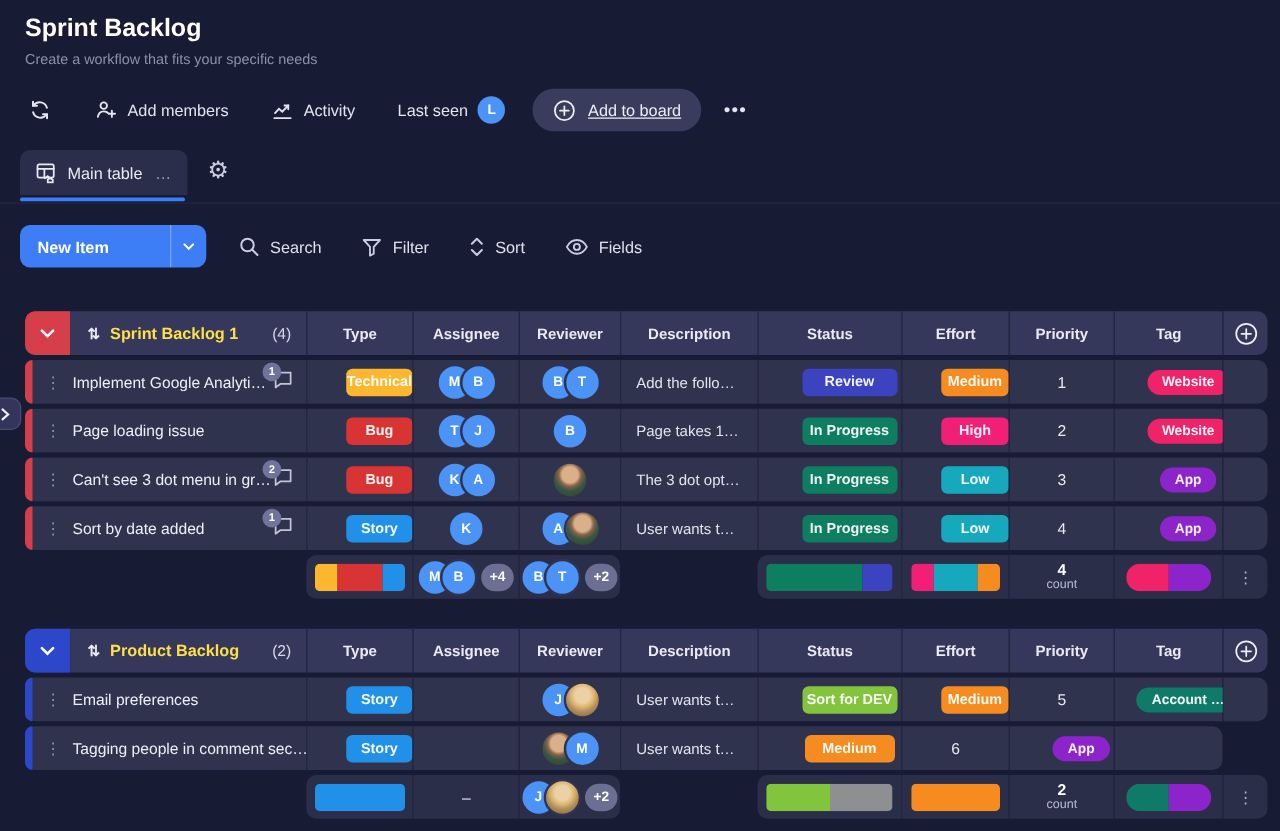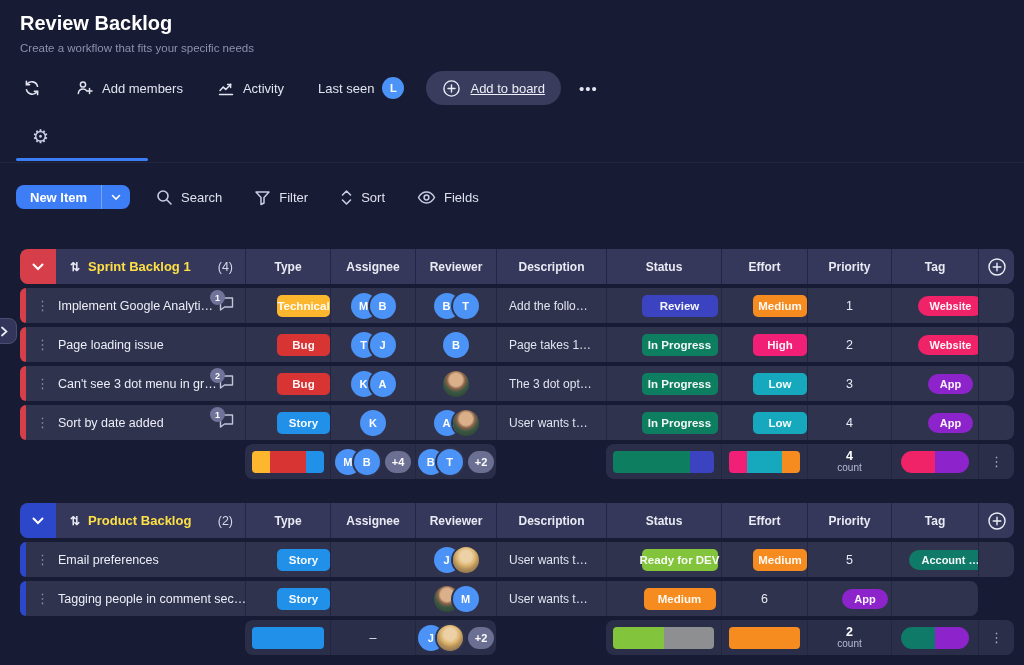--- a/index.html
+++ b/index.html
@@ -22,22 +22,22 @@
   .tabbar{position:relative;margin-top:14px;height:42px;padding-left:16px;display:flex;align-items:flex-start;
     border-bottom:1px solid #23263f;}
   .tab{display:flex;align-items:center;gap:8px;background:#2b2e4b;border-radius:8px 8px 0 0;height:36px;
     padding:0 12px;font-size:13px;cursor:pointer;}
   .tab .tmore{color:#a0a3bf;font-size:13px;letter-spacing:1px;margin-left:2px;}
   .tab-underline{position:absolute;left:16px;top:38px;width:132px;height:3px;background:#3d7ef7;border-radius:2px;}
   .gear{margin:7px 0 0 16px;font-size:19px;color:#c9cce2;cursor:pointer;line-height:20px;}
 
   
   .actions{display:flex;align-items:center;margin:16px 0 0 16px;height:36px;}
-  .newitem{display:flex;align-items:stretch;background:#3d7ef7;border-radius:8px;height:24px;overflow:hidden;
-    margin-right:26px;cursor:pointer;}
+  .newitem{display:flex;align-items:stretch;background:#3d7ef7;border-radius:8px;height:34px;overflow:hidden;
+    margin-right:26px;cursor:pointer;gap:35px;}
   .newitem .lbl{display:flex;align-items:center;padding:0 14px;font-size:13px;font-weight:600;color:#fff;}
   .newitem .caret{display:flex;align-items:center;justify-content:center;width:28px;border-left:1px solid rgba(255,255,255,.3);}
   .aitem{display:flex;align-items:center;gap:8px;font-size:13px;color:#dfe1ee;margin-right:32px;cursor:pointer;}
 
   
   .tables{margin:34px 0 0 20px;width:994px;}
   .trow{display:grid;grid-template-columns:225px 85px 85px 81px 110px 115px 86px 84px 87px 36px;
     height:35px;margin-bottom:4px;}
   .cell{background:#30334e;display:flex;align-items:center;justify-content:center;border-left:1px solid #232642;
     position:relative;min-width:0;}
@@ -98,21 +98,21 @@
   .handle{position:absolute;left:-9px;top:308px;width:24px;height:24px;border-radius:8px;background:#33365a;
     border:1px solid #4a4d72;display:flex;align-items:center;justify-content:center;cursor:pointer;}
 
   svg{flex:0 0 auto;}
 </style>
 </head>
 <body>
 
 <div class="page">
 
-  <div class="title">Review Backlog</div>
+  <div class="title">Sprint Backlog</div>
   <div class="subtitle">Create a workflow that fits your specific needs</div>
 
   <div class="toolbar">
     <span class="tbitem">
       <svg width="20" height="20" viewBox="0 0 20 20" fill="none" stroke="#e2e4f0" stroke-width="1.6" stroke-linecap="round">
         <path d="M15.5 8.2A6 6 0 0 0 4.8 6.4"></path>
           <path d="M4.5 11.8a6 6 0 0 0 10.7 1.8"></path>
         <path d="M4.4 3.4v3.2h3.2"></path>
           <path d="M15.6 16.6v-3.2h-3.2"></path>
       </svg>
@@ -141,20 +141,30 @@
       <svg width="19" height="19" viewBox="0 0 19 19" fill="none" stroke="#eceef8" stroke-width="1.4" stroke-linecap="round">
         <circle cx="9.5" cy="9.5" r="7.6"></circle>
           <path d="M9.5 6v7M6 9.5h7"></path>
       </svg>
       <span>Add to board</span>
     </span>
     <span class="dots">•••</span>
   </div>
 
   <div class="tabbar">
+    <div class="tab">
+      <svg width="18" height="18" viewBox="0 0 18 18" fill="none" stroke="#e9eaf4" stroke-width="1.4" stroke-linecap="round">
+        <rect x="2" y="2.5" width="13" height="10.5" rx="1.5"></rect>
+          <path d="M2 6h13M7.5 6v7"></path>
+        <path d="M11 16.5l2.5-2 2.5 2v-0.2" transform="translate(-2,-1.2) scale(0.9)"></path>
+        <path d="M10.2 16.8v-2l2-1.6 2 1.6v2z"></path>
+      </svg>
+      <span>Main table</span>
+      <span class="tmore">…</span>
+    </div>
     <span class="gear">⚙</span>
     <div class="tab-underline"></div>
   </div>
 
   <div class="actions">
     <div class="newitem">
       <span class="lbl">New Item</span>
       <span class="caret">
         <svg width="10" height="7" viewBox="0 0 10 7" fill="none" stroke="#fff" stroke-width="1.6" stroke-linecap="round">
             <path d="M1.5 1.5 5 5l3.5-3.5"></path>
@@ -474,21 +484,21 @@
       <div class="cell">
           <span class="pill type-pill" style="background: rgb(32, 144, 233);">Story</span>
         </div>
       <div class="cell"></div>
       <div class="cell">
         <span class="av">J</span>
         <span class="av ov photo-woman"></span>
       </div>
       <div class="cell desc">User wants t…</div>
       <div class="cell">
-          <span class="pill status-pill" style="background: rgb(130, 196, 60);">Ready for DEV</span>
+          <span class="pill status-pill" style="background: rgb(130, 196, 60);">Sort for DEV</span>
         </div>
       <div class="cell">
           <span class="pill effort-pill" style="background: rgb(246, 139, 31);">Medium</span>
         </div>
       <div class="cell prio">5</div>
       <div class="cell">
           <span class="pill tag-pill" style="background: rgb(15, 122, 104);">Account …</span>
         </div>
       <div class="cell last"></div>
     </div>

